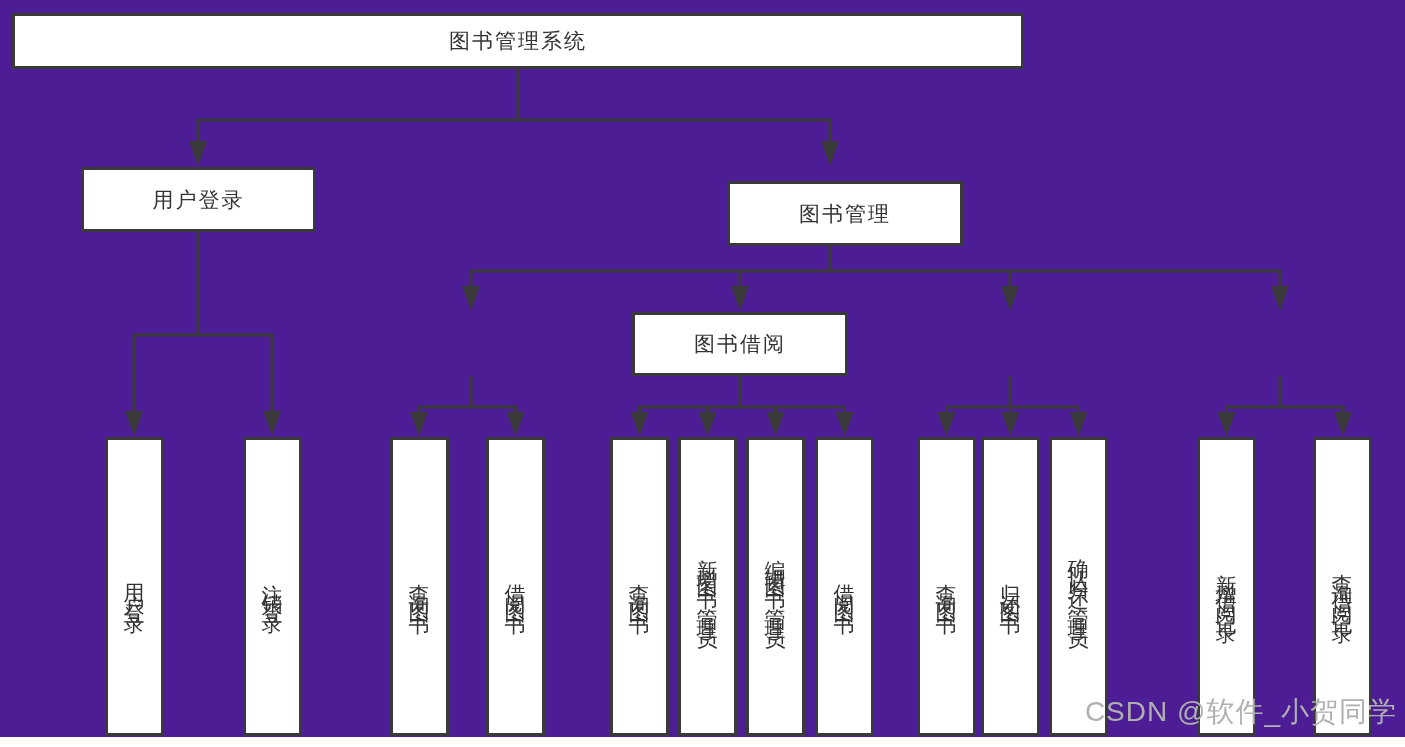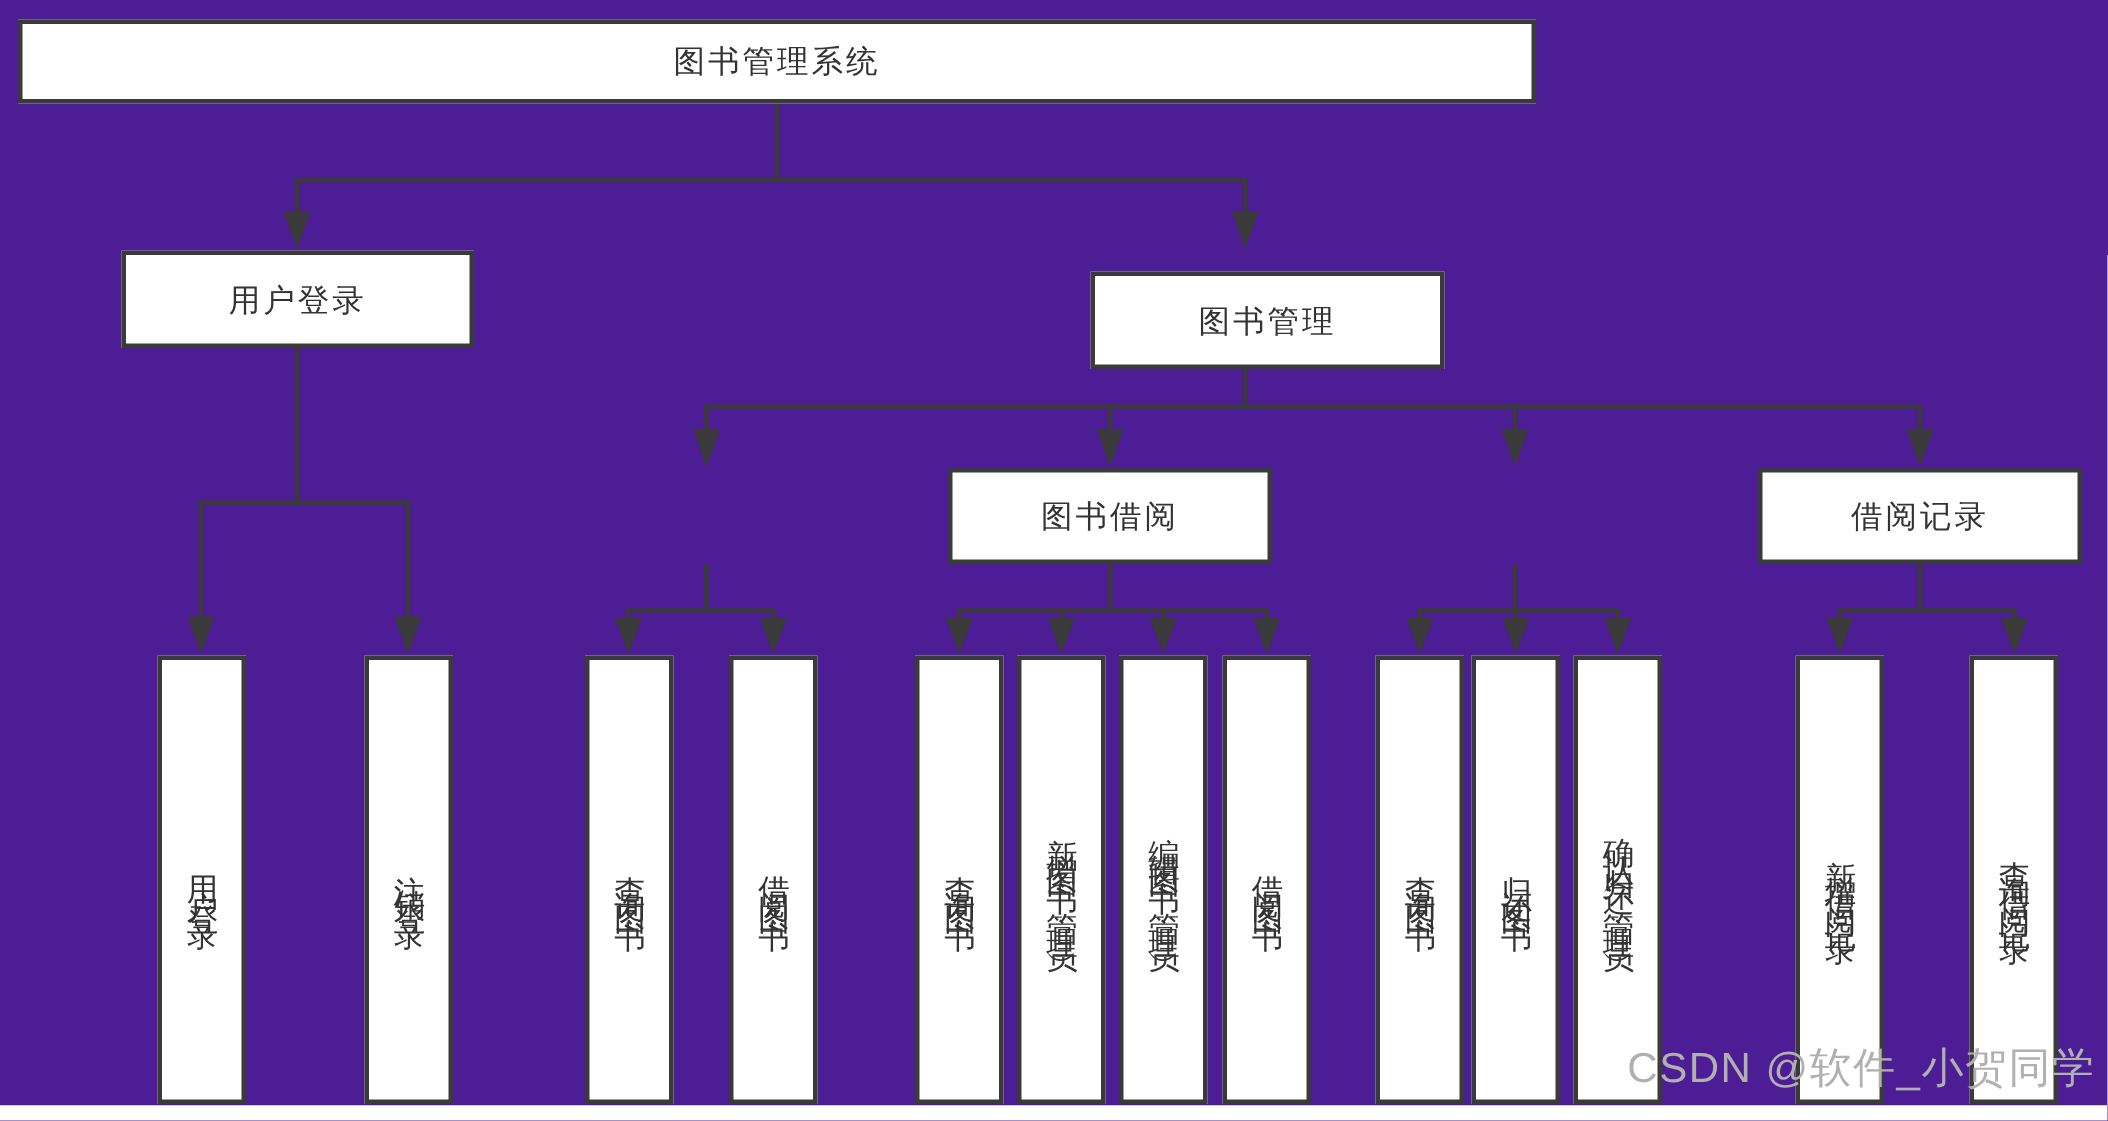--- a/index.html
+++ b/index.html
@@ -163,23 +163,20 @@
   <div class="hbox l2a">
     <span>用户登录</span>
   </div>
   <div class="hbox l2b">
     <span>图书管理</span>
   </div>
 
   <div class="hbox l3 p1">
     <span>图书借阅</span>
   </div>
-  <div class="hbox l3 p3">
-    <span>借阅记录</span>
-  </div>
 
   <div class="leaf" style="left:105px">
     <span>用户登录</span>
   </div>
   <div class="leaf" style="left:243px">
     <span>注销登录</span>
   </div>
 
   <div class="leaf" style="left:390px">
     <span>查询图书</span>

